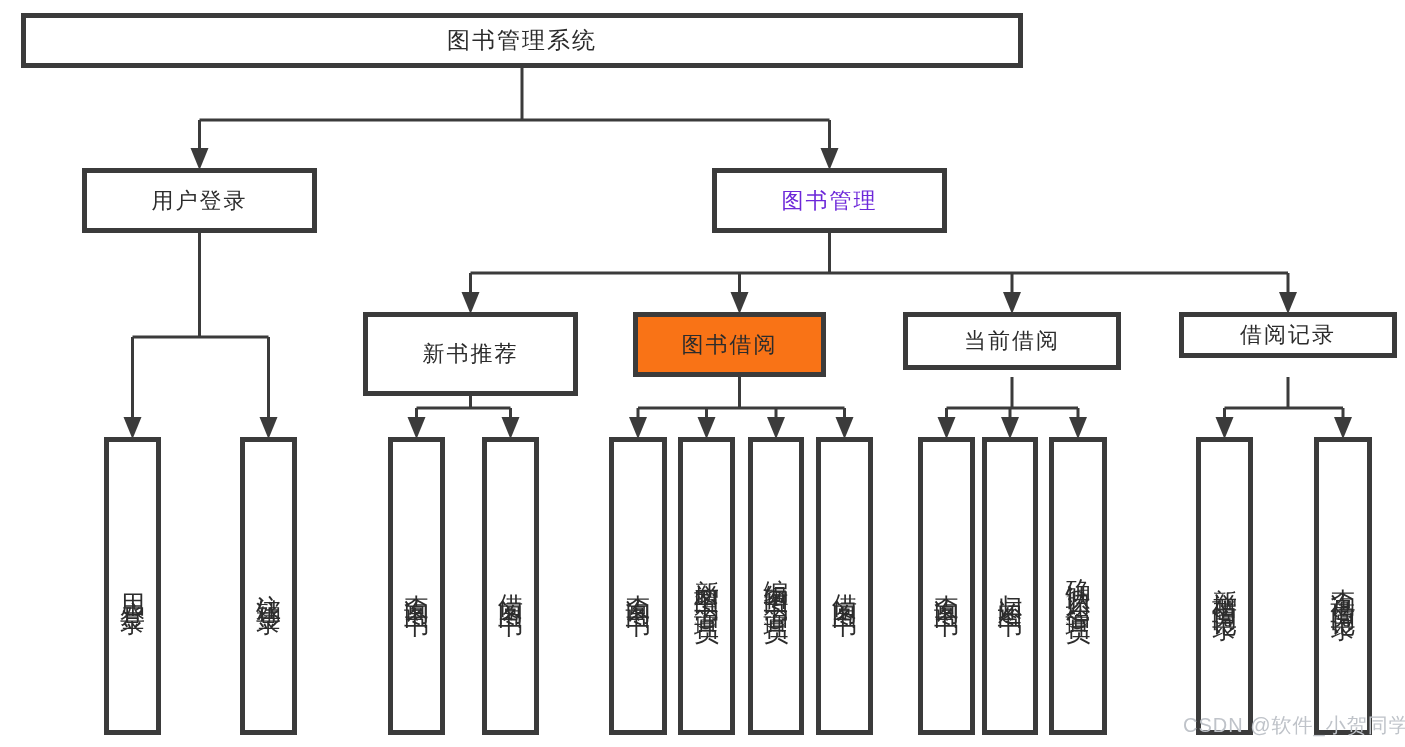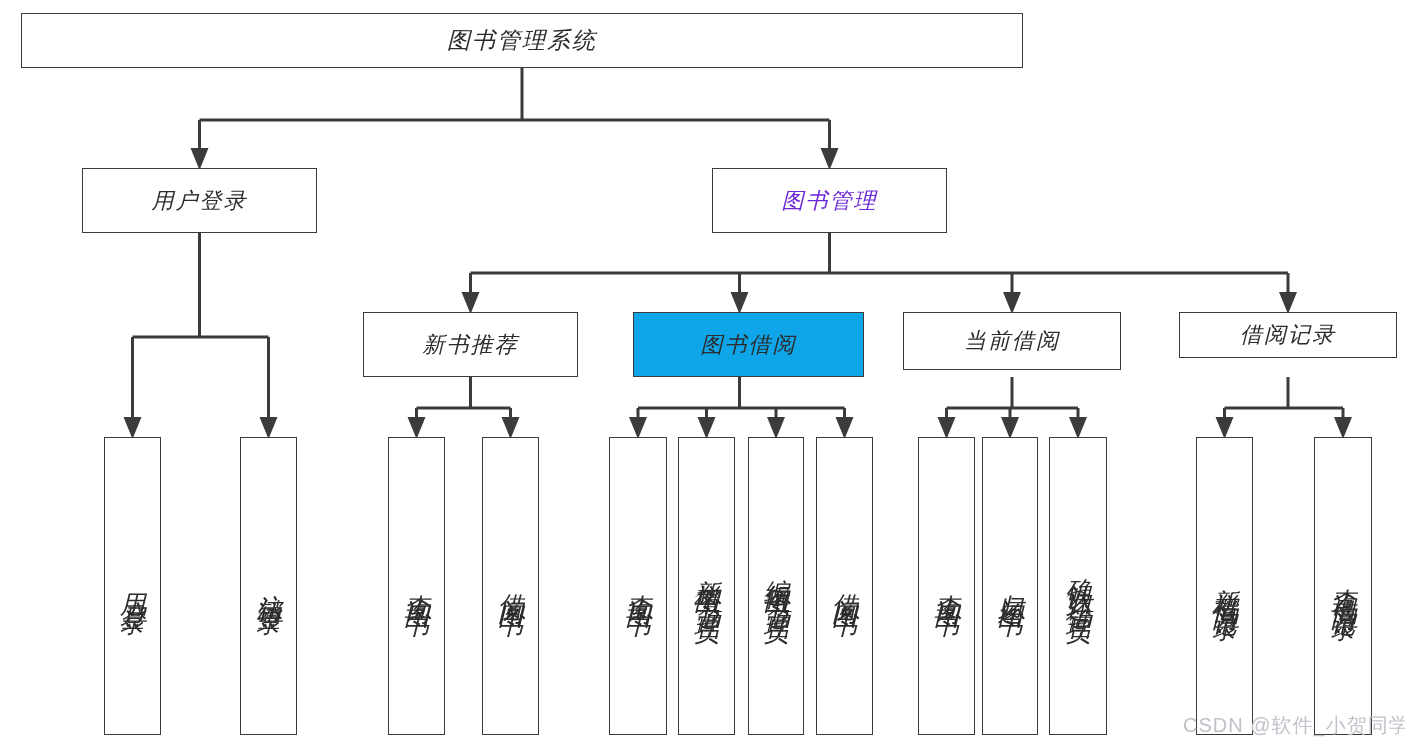--- a/index.html
+++ b/index.html
@@ -19,29 +19,28 @@
     position: absolute;
     left: 0; top: 0;
     width: 1405px;
     height: 747px;
     z-index: 1;
   }
   .node {
     position: absolute;
     box-sizing: border-box;
     background: #ffffff;
-    border: 1px solid #14532d;
+    border: 5px solid #14532d;
     display: flex;
     align-items: center;
     justify-content: center;
     color: #2c2c2c;
     font-size: 22px;
     letter-spacing: 2px;
     z-index: 2;
-    font-style: italic;
   }
   .node.v {
     writing-mode: vertical-rl;
     text-orientation: mixed;
     font-size: 25px;
     letter-spacing: 6px;
     line-height: 1;
   }
   .node.root-node {
     font-size: 23px;
@@ -111,22 +110,22 @@
       <line x1="1224.5" y1="408" x2="1343" y2="408" stroke="#3b3b3b" stroke-width="3"></line>
       <line x1="1224.5" y1="408" x2="1224.5" y2="419" stroke="#3b3b3b" stroke-width="3"></line>
       <polygon points="1215.5,417 1233.5,417 1224.5,439" fill="#3b3b3b"></polygon>
       <line x1="1343" y1="408" x2="1343" y2="419" stroke="#3b3b3b" stroke-width="3"></line>
       <polygon points="1334,417 1352,417 1343,439" fill="#3b3b3b"></polygon>
     </svg>
   <div id="nodes-layer">
       <div class="node root-node" style="left: 21px; top: 13px; width: 1002px; height: 55px; border-color: rgb(59, 59, 59); color: rgb(44, 44, 44); background: rgb(255, 255, 255);">图书管理系统</div>
       <div class="node" style="left: 82px; top: 168px; width: 235px; height: 65px; border-color: rgb(59, 59, 59); color: rgb(44, 44, 44); background: rgb(255, 255, 255);">用户登录</div>
       <div class="node" style="left: 712px; top: 168px; width: 235px; height: 65px; border-color: rgb(59, 59, 59); color: #6d28d9; background: rgb(255, 255, 255);">图书管理</div>
-      <div class="node" style="left: 363px; top: 312px; width: 215px; height: 65px; border-color: rgb(59, 59, 59); color: rgb(44, 44, 44); background: rgb(255, 255, 255);">新书推荐</div>
-      <div class="node" style="left: 633px; top: 312px; width: 231px; height: 65px; border-color: rgb(59, 59, 59); color: rgb(44, 44, 44); background: #0ea5e9;">图书借阅</div>
+      <div class="node" style="left: 363px; top: 312px; width: 215px; height: 84px; border-color: rgb(59, 59, 59); color: rgb(44, 44, 44); background: rgb(255, 255, 255);">新书推荐</div>
+      <div class="node" style="left: 633px; top: 312px; width: 193px; height: 65px; border-color: rgb(59, 59, 59); color: rgb(44, 44, 44); background: #f97316;">图书借阅</div>
       <div class="node" style="left: 903px; top: 312px; width: 218px; height: 58px; border-color: rgb(59, 59, 59); color: rgb(44, 44, 44); background: rgb(255, 255, 255);">当前借阅</div>
       <div class="node" style="left: 1179px; top: 312px; width: 218px; height: 46px; border-color: rgb(59, 59, 59); color: rgb(44, 44, 44); background: rgb(255, 255, 255);">借阅记录</div>
       <div class="node v" style="left: 104px; top: 437px; width: 57px; height: 298px; border-color: rgb(59, 59, 59); color: rgb(44, 44, 44); background: rgb(255, 255, 255);">用户登录</div>
       <div class="node v" style="left: 240px; top: 437px; width: 57px; height: 298px; border-color: rgb(59, 59, 59); color: rgb(44, 44, 44); background: rgb(255, 255, 255);">注销登录</div>
       <div class="node v" style="left: 388px; top: 437px; width: 57px; height: 298px; border-color: rgb(59, 59, 59); color: rgb(44, 44, 44); background: rgb(255, 255, 255);">查询图书</div>
       <div class="node v" style="left: 482px; top: 437px; width: 57px; height: 298px; border-color: rgb(59, 59, 59); color: rgb(44, 44, 44); background: rgb(255, 255, 255);">借阅图书</div>
       <div class="node v" style="left: 609px; top: 437px; width: 58px; height: 298px; border-color: rgb(59, 59, 59); color: rgb(44, 44, 44); background: rgb(255, 255, 255);">查询图书</div>
       <div class="node v" style="left: 678px; top: 437px; width: 57px; height: 298px; border-color: rgb(59, 59, 59); color: rgb(44, 44, 44); background: rgb(255, 255, 255);">新增图书（管理员）</div>
       <div class="node v" style="left: 748px; top: 437px; width: 56px; height: 298px; border-color: rgb(59, 59, 59); color: rgb(44, 44, 44); background: rgb(255, 255, 255);">编辑图书（管理员）</div>
       <div class="node v" style="left: 816px; top: 437px; width: 57px; height: 298px; border-color: rgb(59, 59, 59); color: rgb(44, 44, 44); background: rgb(255, 255, 255);">借阅图书</div>

